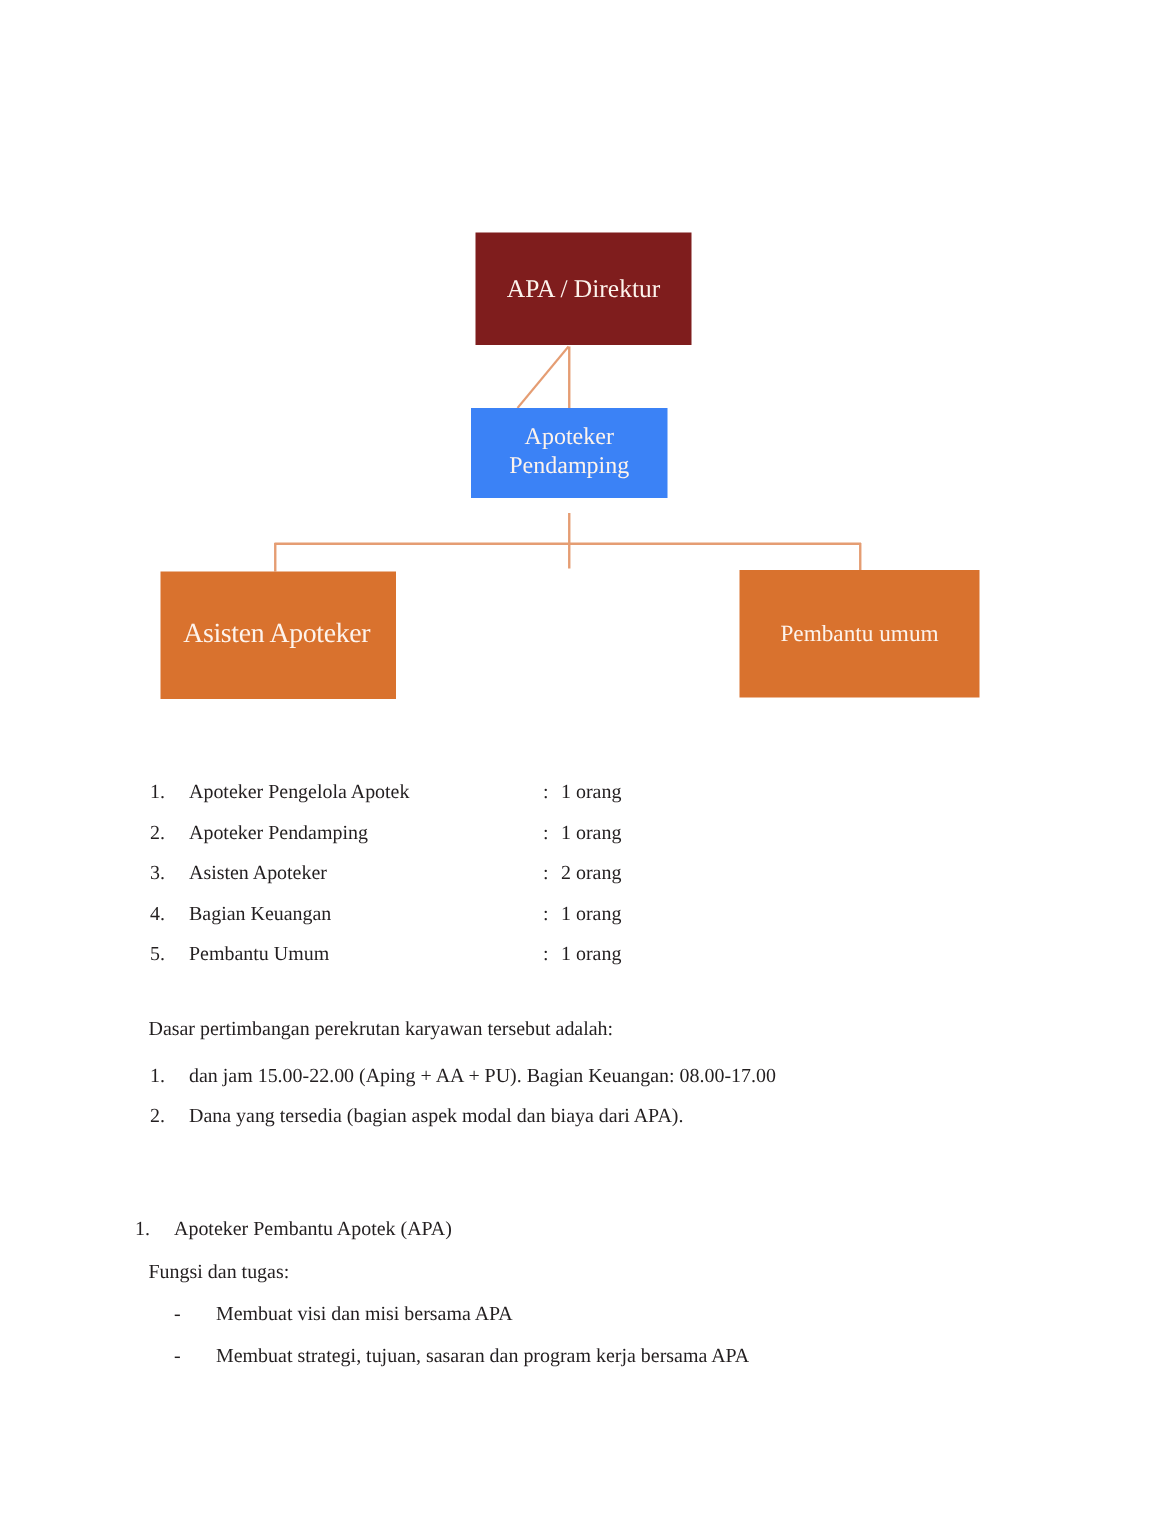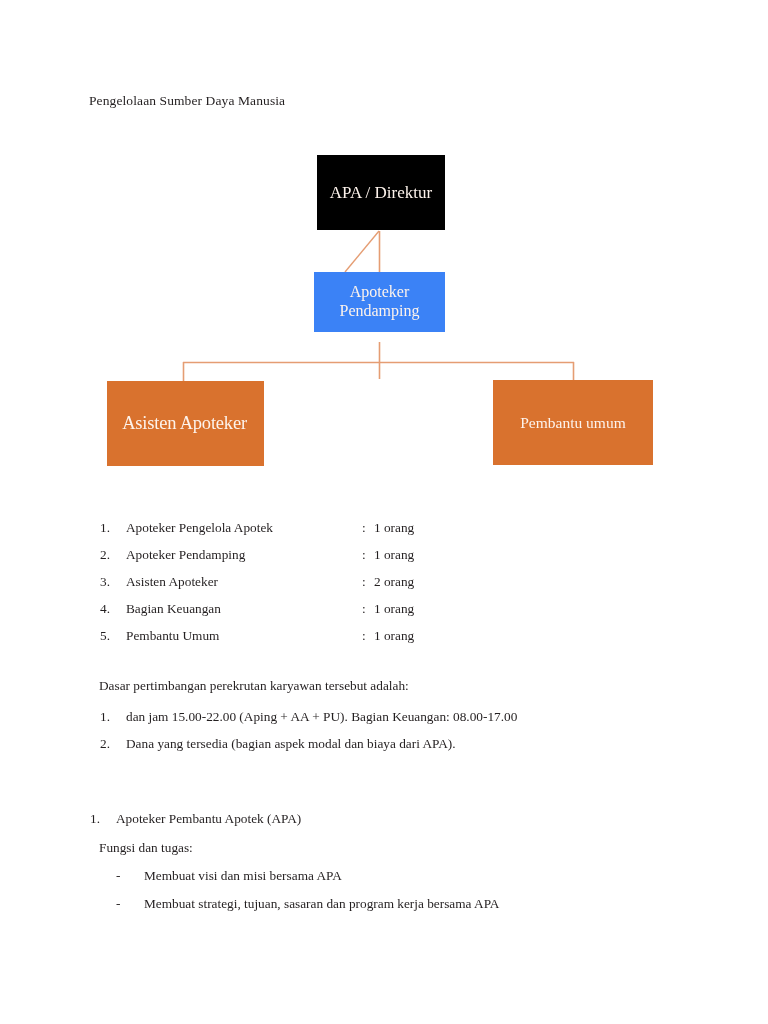--- a/index.html
+++ b/index.html
@@ -59,23 +59,23 @@
     color: #fdf3ec;
     font-family: "Liberation Serif", "DejaVu Serif", serif;
     line-height: 1.16;
     white-space: pre-line;
     pointer-events: auto;
   }
 
   .node-apa {
     left: 317px;
     top: 155px;
-    width: 128px;
+    width: 144px;
     height: 75px;
-    background: #000000;
+    background: #7f1d1d;
     font-size: 17px;
   }
   .node-aping {
     left: 314px;
     top: 272px;
     width: 131px;
     height: 60px;
     background: #3b82f6;
     font-size: 16px;
   }
@@ -204,21 +204,20 @@
     position: absolute;
     left: 0;
     top: 0;
   }
 </style>
 </head>
 <body>
 
 <div class="page">
 
-  <div class="doc-title">Pengelolaan Sumber Daya Manusia</div>
 
   <div class="orgchart">
 
     <svg class="org-svg" width="768" height="500">
 
       <line x1="379" y1="231" x2="345" y2="272" stroke="#e59d73" stroke-width="1.4"></line>
 
       <line x1="379.5" y1="231" x2="379.5" y2="272" stroke="#e59d73" stroke-width="1.6"></line>
 
       <line x1="379.5" y1="342" x2="379.5" y2="362" stroke="#e59d73" stroke-width="1.6"></line>

